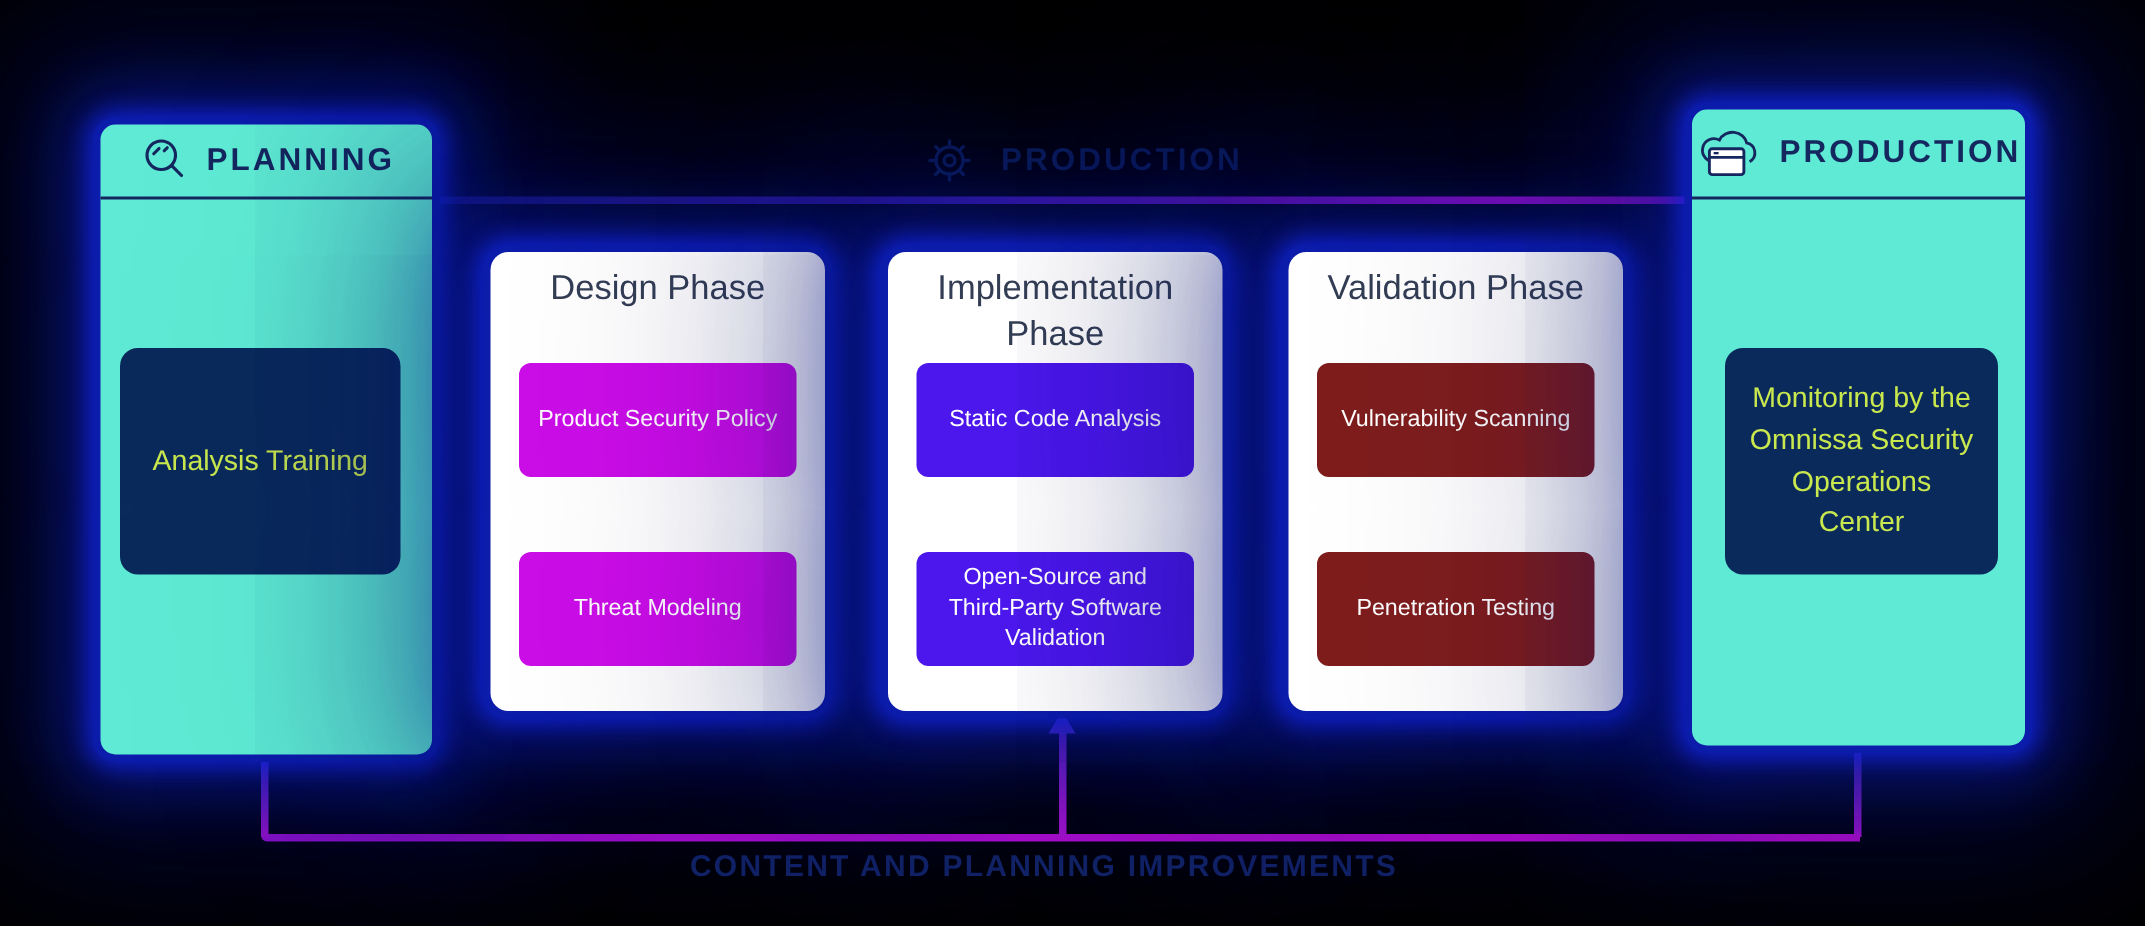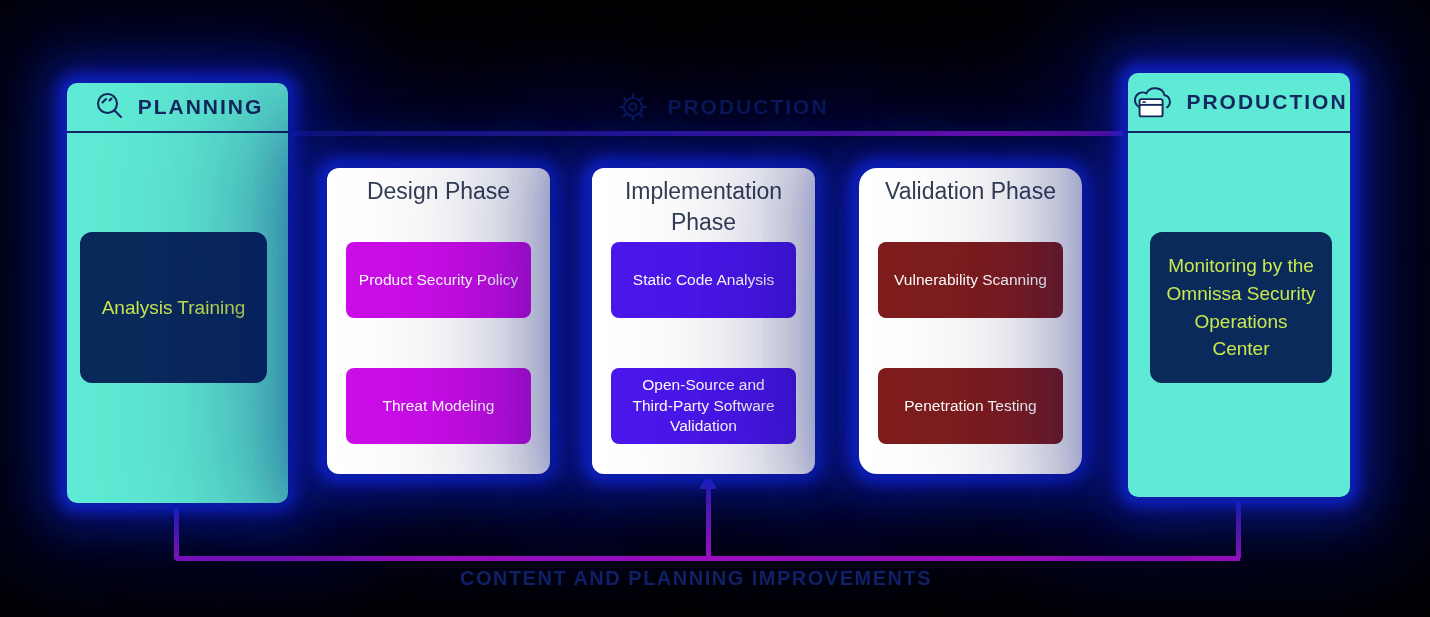--- a/index.html
+++ b/index.html
@@ -44,21 +44,21 @@
     display:flex;align-items:center;justify-content:center;gap:12px;
   }
   .dev-title{color:#0e2156;font-size:21px;font-weight:bold;letter-spacing:2px;}
   
   .card{
     position:absolute;top:168px;width:223px;height:306px;background:#fff;
     border-radius:12px;z-index:3;
   }
   .card-design{left:327px;}
   .card-implementation{left:592px;}
-  .card-validation{left:859px;border-radius:18px;}
+  .card-validation{left:859px;}
   .card-title{
     margin-top:8px;text-align:center;color:#333e55;font-size:23px;
     font-weight:500;line-height:1.35;padding:0 12px;
   }
   .item-box{
     position:absolute;left:19px;width:185px;height:76px;border-radius:8px;
     display:flex;align-items:center;justify-content:center;text-align:center;
     color:#fff;font-size:15.5px;font-weight:500;line-height:1.35;
     padding:4px 10px;box-sizing:border-box;
   }

